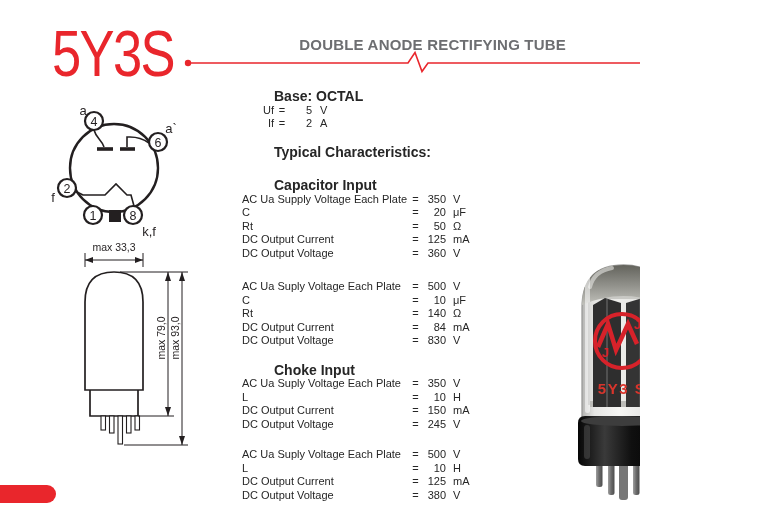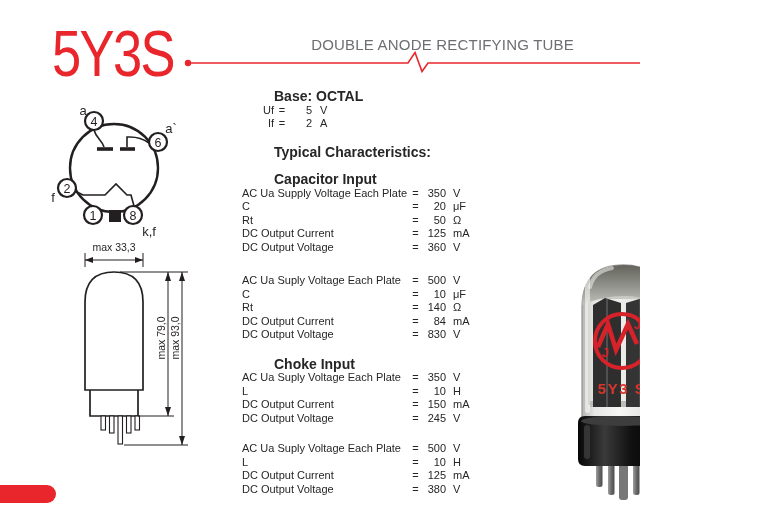--- a/index.html
+++ b/index.html
@@ -4,38 +4,38 @@
 <style>
   html,body{margin:0;padding:0;background:#fff;}
   .page{position:relative;width:640px;height:527px;background:#ffffff;overflow:hidden;
         font-family:"Liberation Sans",sans-serif;color:#262626;}
 
   
   .title{position:absolute;left:52px;top:24px;font-size:64px;line-height:60px;
          color:#e9262c;font-weight:400;letter-spacing:-2px;
          transform:scaleX(.82);transform-origin:left top;}
   .pulse{position:absolute;left:182px;top:49px;}
-  .subtitle{position:absolute;right:66px;top:36px;font-size:15px;font-weight:normal;
+  .subtitle{position:absolute;right:74px;top:36px;font-size:15px;font-weight:bold;
             color:#6d6e71;letter-spacing:.2px;white-space:nowrap;}
 
   
   .specs{position:absolute;left:242px;top:90px;width:240px;font-size:11px;line-height:13.5px;}
   .h{font-weight:bold;font-size:14px;line-height:13.5px;padding-left:32px;}
   .srow{display:flex;}
   .srow .lbl{width:165px;text-align:left;white-space:nowrap;}
   .srow .eq{width:17px;text-align:center;}
   .srow .val{width:22px;text-align:right;}
   .srow .unit{padding-left:7px;white-space:nowrap;}
   .brow{display:flex;}
   .brow .lbl{width:32px;text-align:right;}
   .brow .eq{width:16px;text-align:center;}
   .brow .val{width:22px;text-align:right;}
   .brow .unit{padding-left:8px;}
   .mt-typ{margin-top:15px;}
-  .mt-cap{margin-top:14px;}
+  .mt-cap{margin-top:20px;}
   .mt-b2{margin-top:20px;}
   .mt-choke{margin-top:16px;}
   .mt-b4{margin-top:17px;}
 
   
   .pinsvg{position:absolute;left:45px;top:103px;}
   .dimsvg{position:absolute;left:58px;top:240px;}
   .photosvg{position:absolute;left:560px;top:253px;}
 
   

